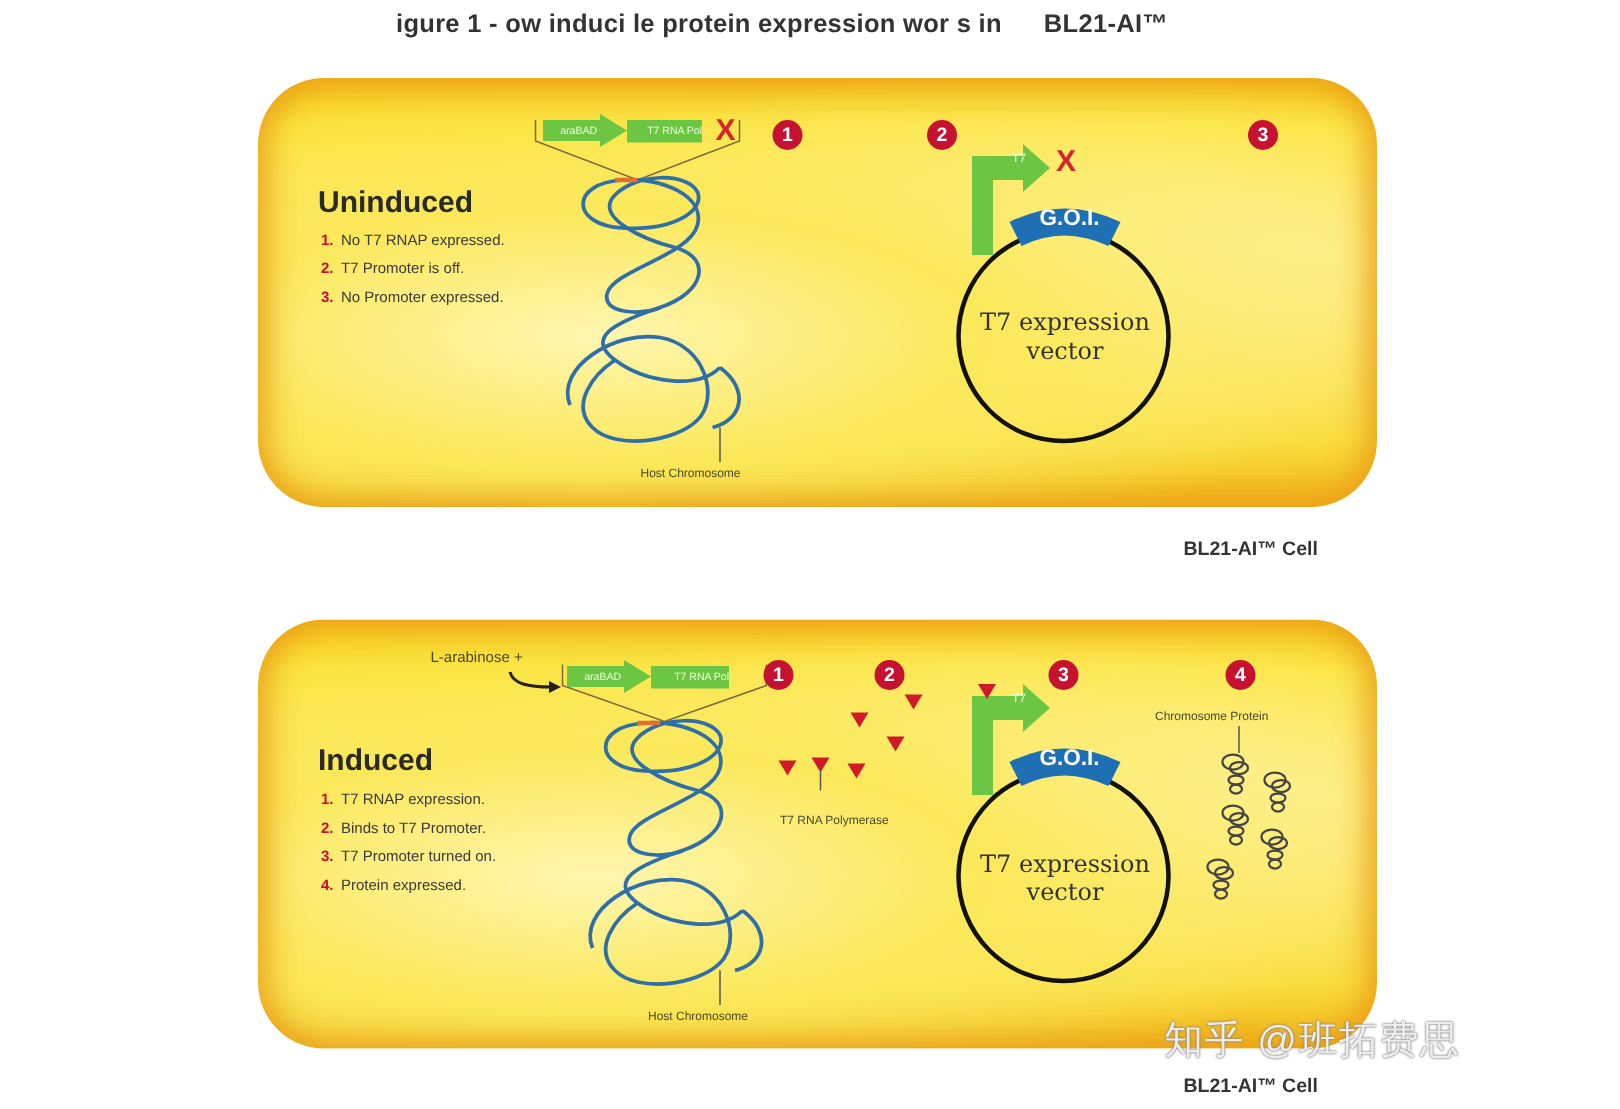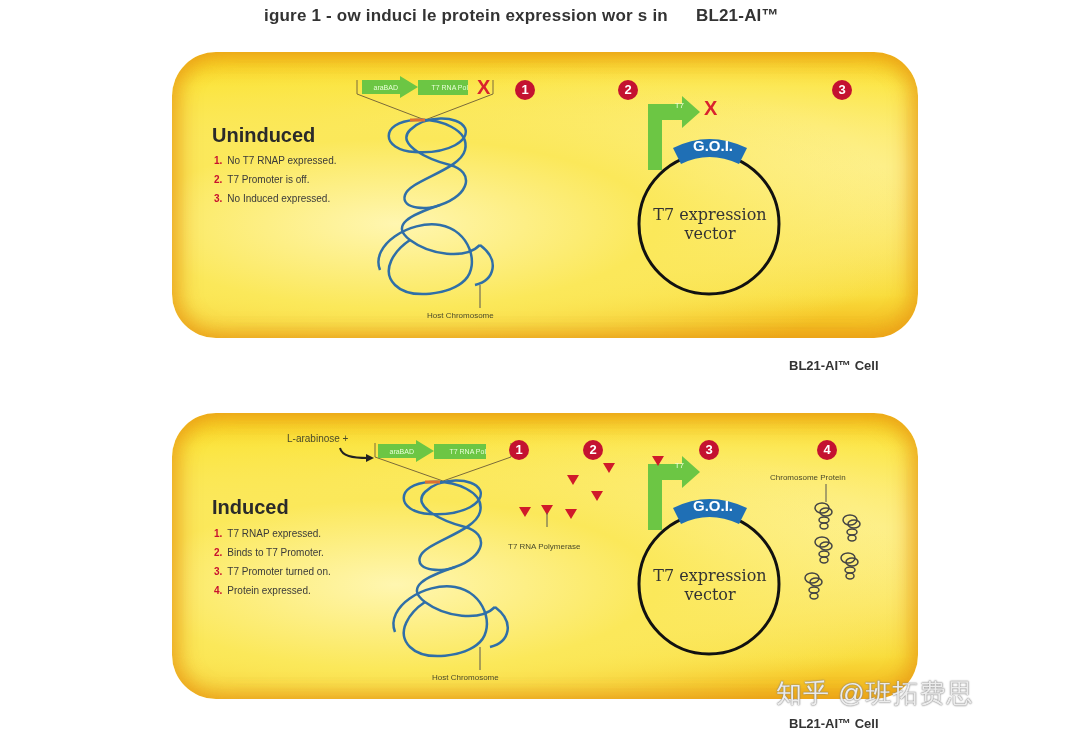--- a/index.html
+++ b/index.html
@@ -41,21 +41,21 @@
 <div class="title">
   <span>igure 1 -  ow induci le protein expression wor s in</span><span class="bl">BL21-AI™</span>
 </div>
 
 <div class="cell cell1"></div>
 
 <div class="heading" style="left:212px;top:124px;">Uninduced</div>
 <ul class="steps" style="left:214px;top:155px;">
   <li><span class="num">1.</span><span>No T7 RNAP expressed.</span></li>
   <li><span class="num">2.</span><span>T7 Promoter is off.</span></li>
-  <li><span class="num">3.</span><span>No Induced expressed.</span></li>
+  <li><span class="num">3.</span><span>No Promoter expressed.</span></li>
 </ul>
 
 <svg style="left:355px;top:72px;" width="140" height="60">
   <path d="M2,8 L2,22 L70,48 L138,22 L138,8" fill="none" stroke="#7a6a3a" stroke-width="1"></path>
 </svg>
 <svg style="left:362px;top:76px;" width="56" height="22">
   <polygon points="0,4 38,4 38,0 56,11 38,22 38,18 0,18" fill="#6cc644"></polygon>
 </svg>
 <div class="gene" style="left:364px;top:80px;width:34px;background:transparent;">araBAD</div>
 <div class="gene" style="left:418px;top:80px;width:50px;">T7 RNA Pol</div>
@@ -106,21 +106,21 @@
 </svg>
 <svg style="left:378px;top:440px;" width="56" height="22">
   <polygon points="0,4 38,4 38,0 56,11 38,22 38,18 0,18" fill="#6cc644"></polygon>
 </svg>
 <div class="gene" style="left:380px;top:444px;width:34px;background:transparent;">araBAD</div>
 <div class="gene" style="left:434px;top:444px;width:52px;">T7 RNA Pol</div>
 <div class="badge" style="left:509px;top:440px;">1</div>
 
 <div class="heading" style="left:212px;top:496px;">Induced</div>
 <ul class="steps" style="left:214px;top:528px;">
-  <li><span class="num">1.</span><span>T7 RNAP expressed.</span></li>
+  <li><span class="num">1.</span><span>T7 RNAP expression.</span></li>
   <li><span class="num">2.</span><span>Binds to T7 Promoter.</span></li>
   <li><span class="num">3.</span><span>T7 Promoter turned on.</span></li>
   <li><span class="num">4.</span><span>Protein expressed.</span></li>
 </ul>
 
 <svg style="left:385px;top:472px;" width="140" height="210">
   <g fill="none" stroke="#2f6fa8" stroke-width="2.5">
     <path d="M45,10 C10,12 10,40 45,42 C80,44 100,30 95,18 C88,5 55,5 40,20 C25,35 60,50 80,55 C105,62 100,85 70,95 C40,105 20,115 40,130 C60,145 95,150 110,135"></path>
     <path d="M45,10 C70,8 100,20 95,40 C90,60 40,70 35,85 C30,100 60,100 70,95"></path>
     <path d="M40,130 C25,140 10,160 25,175 C40,190 80,185 95,170 C110,155 100,120 70,115 C40,110 0,135 10,160"></path>
@@ -136,21 +136,21 @@
   <g fill="#d01a2a">
     <polygon points="88,8 100,8 94,18"></polygon>
     <polygon points="52,20 64,20 58,30"></polygon>
     <polygon points="76,36 88,36 82,46"></polygon>
     <polygon points="4,52 16,52 10,62"></polygon>
     <polygon points="26,50 38,50 32,60"></polygon>
     <polygon points="50,54 62,54 56,64"></polygon>
   </g>
   <line x1="32" y1="58" x2="32" y2="72" stroke="#555" stroke-width="1"></line>
 </svg>
-<div class="small-label" style="left:508px;top:542px;text-align:right;">T7 RNA Polymerase</div>
+<div class="small-label" style="left:520px;top:542px;text-align:right;">T7 RNA Polymerase</div>
 
 <svg style="left:648px;top:456px;" width="60" height="74">
   <rect x="0" y="8" width="14" height="66" fill="#6cc644"></rect>
   <polygon points="0,8 34,8 34,0 52,16 34,32 34,24 0,24" fill="#6cc644"></polygon>
   <polygon points="4,0 16,0 10,10" fill="#d01a2a"></polygon>
 </svg>
 <div class="gene" style="left:664px;top:458px;width:20px;background:transparent;font-size:8px;">T7</div>
 <div class="badge" style="left:699px;top:440px;">3</div>
 <svg style="left:635px;top:488px;" width="150" height="200">
   <circle cx="74" cy="96" r="70" fill="none" stroke="#111" stroke-width="3"></circle>

